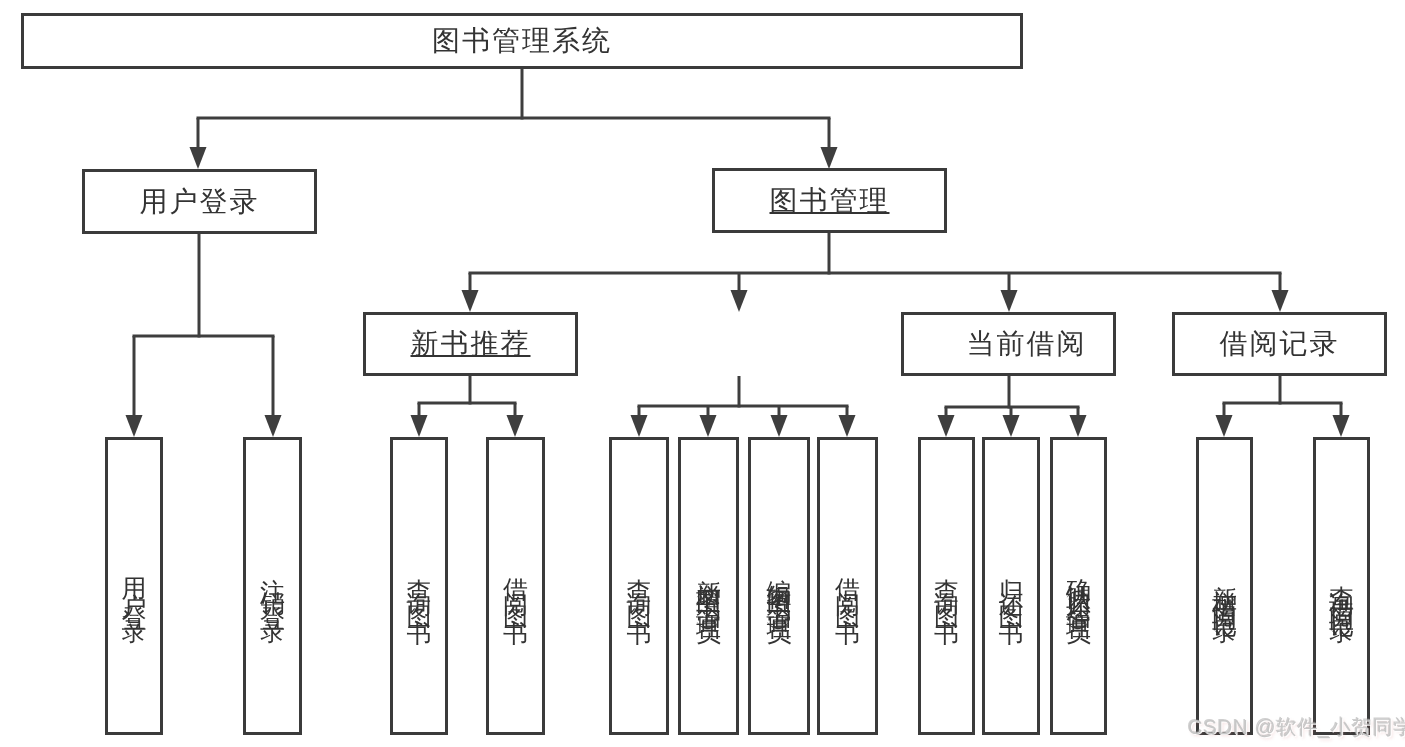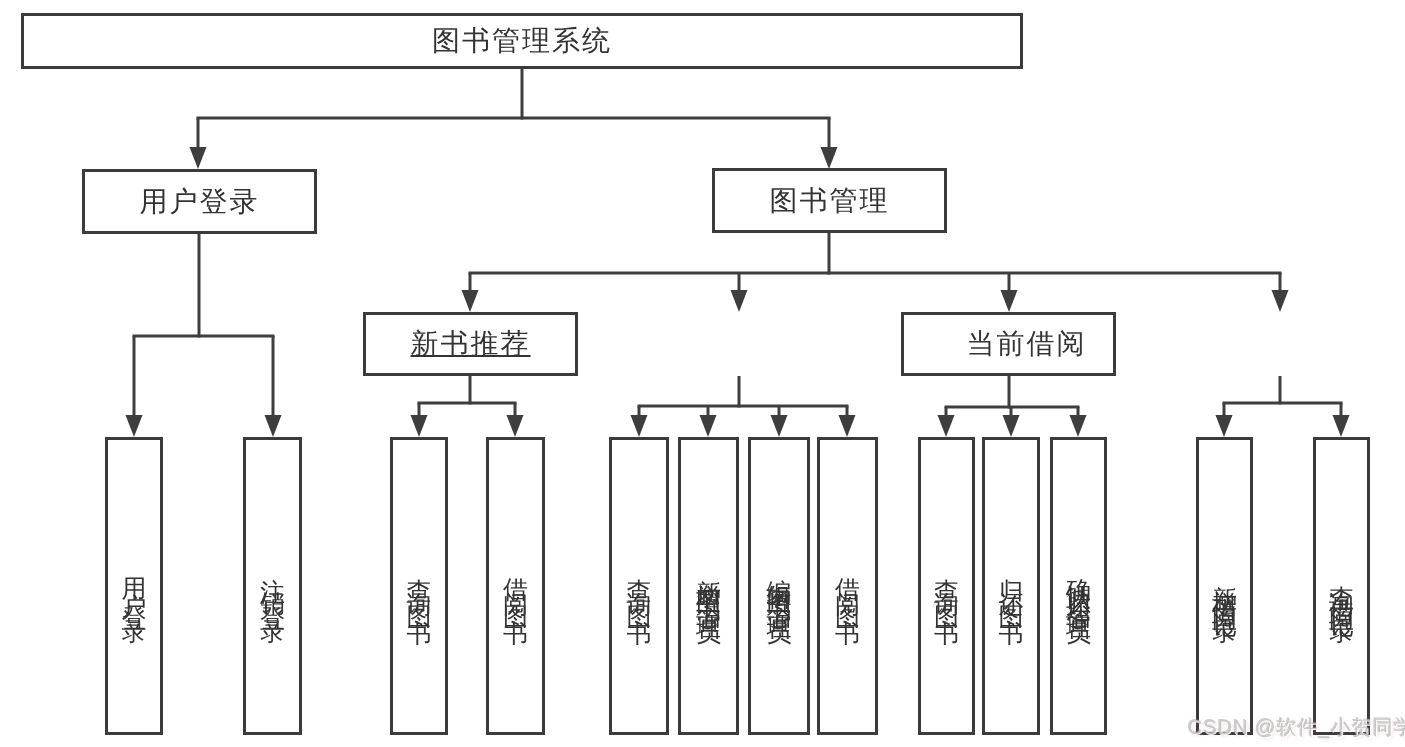--- a/index.html
+++ b/index.html
@@ -148,30 +148,33 @@
     </g>
   </svg>
 
   <div class="hbox" style="left:21px; top:13px; width:1002px; height:56px;">
     <span>图书管理系统</span>
   </div>
 
   <div class="hbox" style="left:82px; top:169px; width:235px; height:65px;">
     <span>用户登录</span>
   </div>
-  <div class="hbox" style="left:712px; top:168px; width:235px; height:65px;">
+  <div class="hbox" style="left:712px; top:168px; width:235px; height:65px;text-decoration:underline;">
     <span>图书管理</span>
   </div>
 
   <div class="hbox" style="left:363px; top:312px; width:215px; height:64px;text-decoration:underline;">
     <span>新书推荐</span>
   </div>
   <div class="hbox" style="left:901px; top:312px; width:215px; height:64px;padding-left:36px;">
     <span>当前借阅</span>
   </div>
+  <div class="hbox" style="left:1172px; top:312px; width:215px; height:64px;">
+    <span>借阅记录</span>
+  </div>
 
   <div class="vbox" style="left:105px; width:58px;">
     <span class="vlabel ls-4">用户登录</span>
   </div>
   <div class="vbox" style="left:243px; width:59px;">
     <span class="vlabel ls-4">注销登录</span>
   </div>
 
   <div class="vbox" style="left:390px; width:58px;">
     <span class="vlabel ls-4">查询图书</span>

